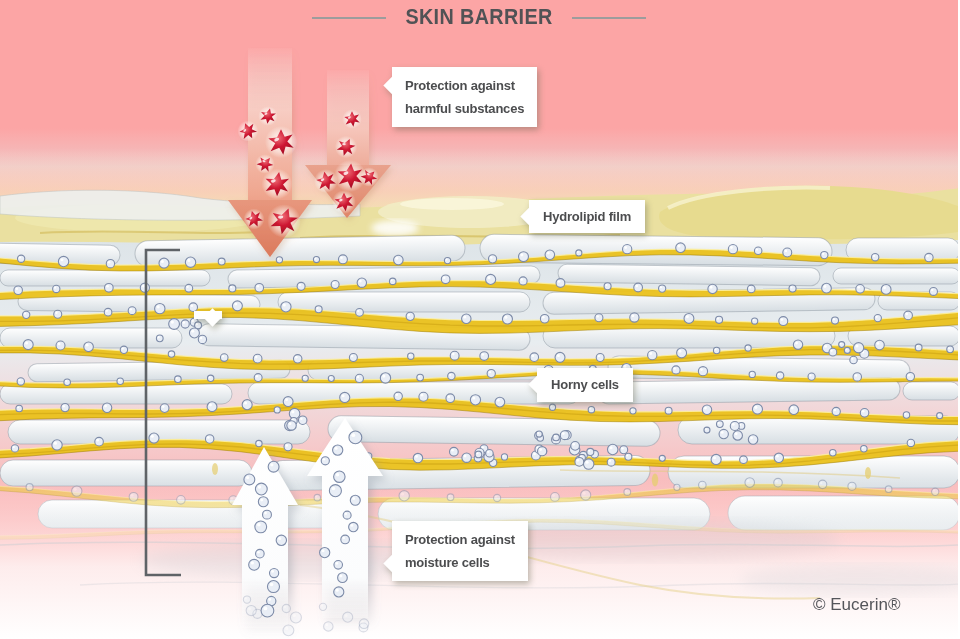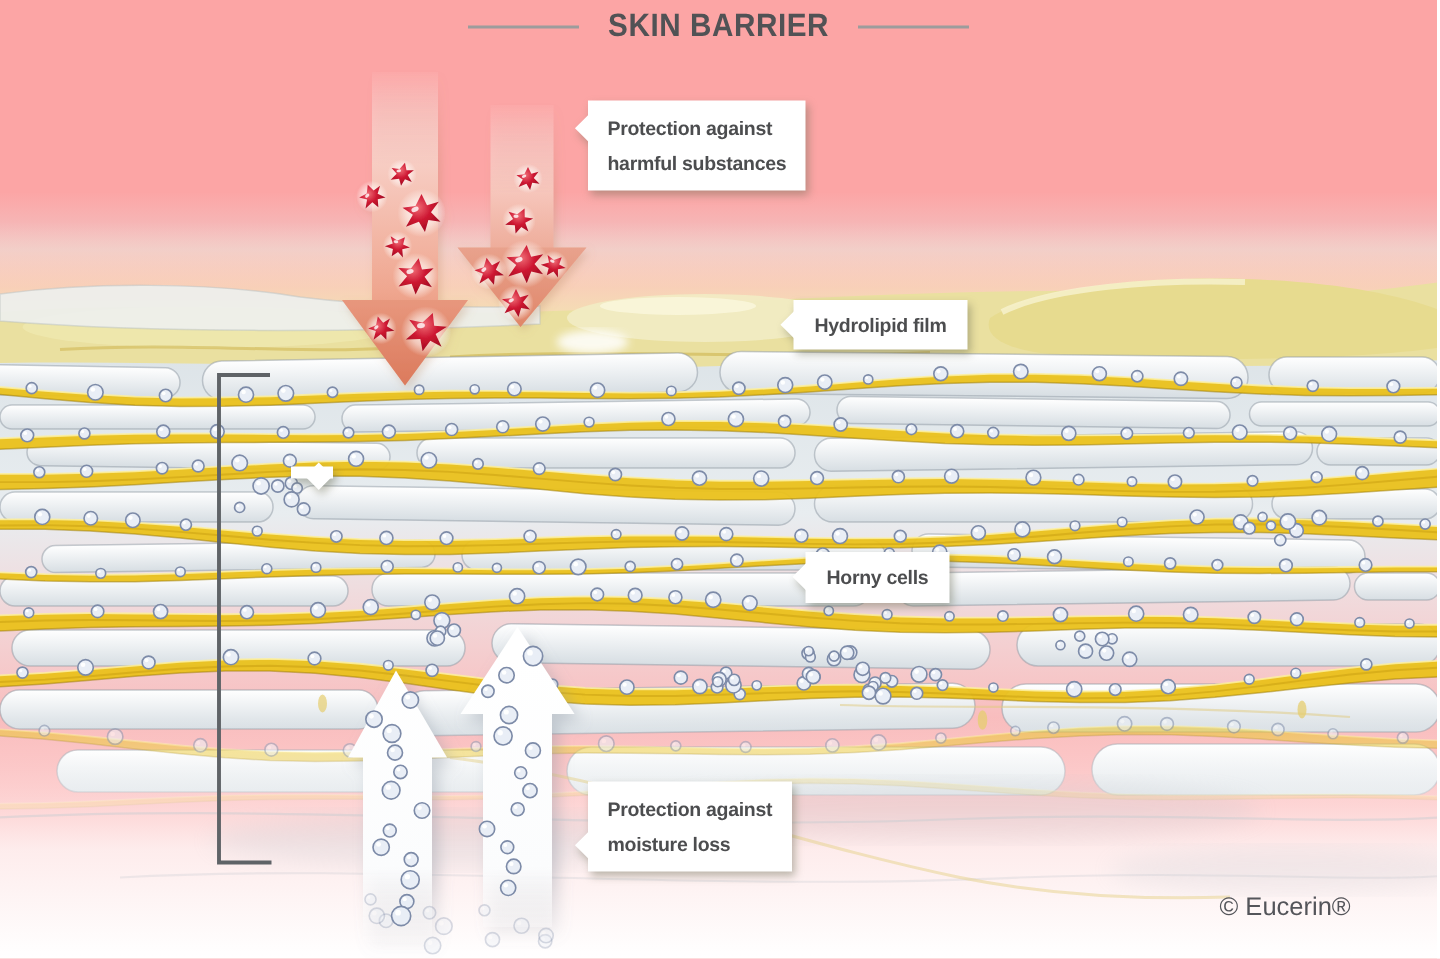--- a/index.html
+++ b/index.html
@@ -1427,17 +1427,17 @@
 
   <div class="callout" id="co-cells">
     <span class="ptr"></span>
     <span class="l">Horny cells</span>
   </div>
 
 
   <div class="callout" id="co-bottom">
     <span class="ptr"></span>
     <span class="l">Protection against</span>
-    <span class="l">moisture loss</span>
+    <span class="l">moisture cells</span>
   </div>
 
   <div class="copyright">© Eucerin®</div>
 </div>
 
 </body></html>

